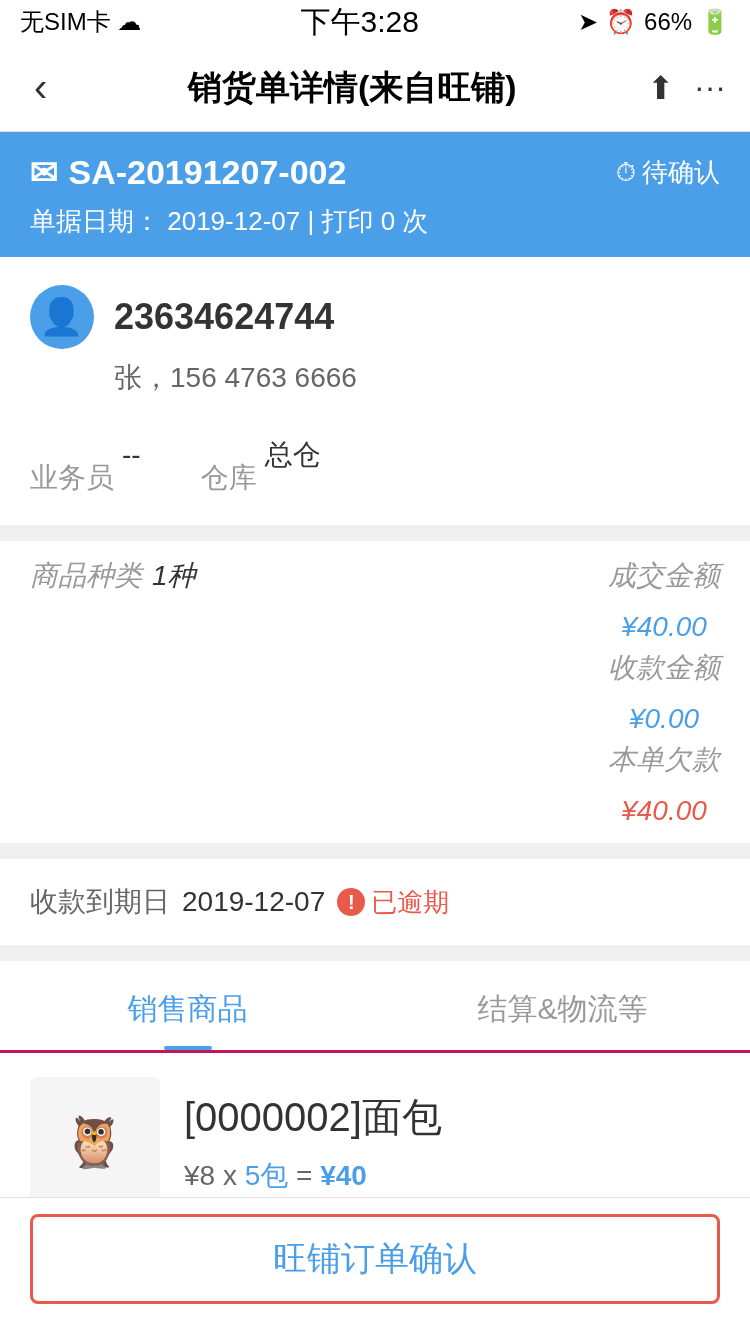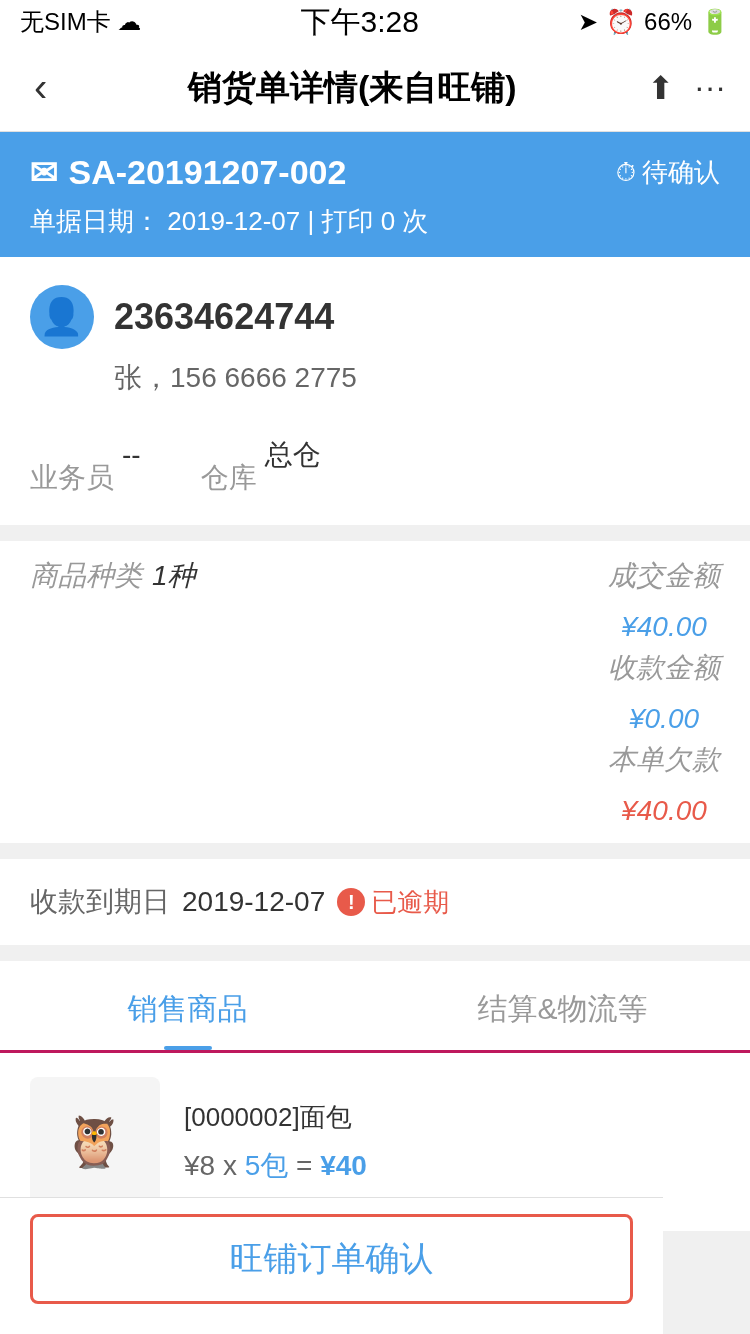--- a/index.html
+++ b/index.html
@@ -244,37 +244,37 @@
       display: flex;
       align-items: center;
       justify-content: center;
       flex-shrink: 0;
     }
     .product-thumb-logo {
       font-size: 50px;
       color: #ccc;
     }
     .product-info { flex: 1; }
-    .product-name { font-size: 26px; color: #333; margin-bottom: 12px; font-weight: 500; }
+    .product-name { font-size: 40px; color: #333; margin-bottom: 12px; font-weight: 500; }
     .product-price { font-size: 28px; color: #666; }
     .price-qty { color: #4A9FE8; }
     .price-total { color: #4A9FE8; font-weight: 600; }
 
     
     .bottom-spacer {
       height: 120px;
       background: #f0f0f0;
     }
 
     
     .bottom-bar {
       position: fixed;
       bottom: 0;
       left: 0;
-      width: 663px;
+      width: 750px;
       background: #fff;
       padding: 16px 30px 30px;
       border-top: 1px solid #e0e0e0;
     }
     .confirm-btn {
       width: 100%;
       height: 90px;
       border: 3px solid #E85A4A;
       background: #fff;
       border-radius: 8px;
@@ -330,21 +330,21 @@
   </div>
 </div>
 
 <div class="customer-section">
   <div class="customer-row">
     <div class="avatar">
       <span class="avatar-icon">👤</span>
     </div>
     <span class="customer-phone">23634624744</span>
   </div>
-  <div class="customer-name">张，156 6666 2775</div>
+  <div class="customer-name">张，156 4763 6666</div>
   <div class="customer-meta">
     <div class="meta-item">
       <span class="meta-label">业务员</span>
       <span class="meta-value">--</span>
     </div>
     <div class="meta-item">
       <span class="meta-label">仓库</span>
       <span class="meta-value">总仓</span>
     </div>
   </div>

